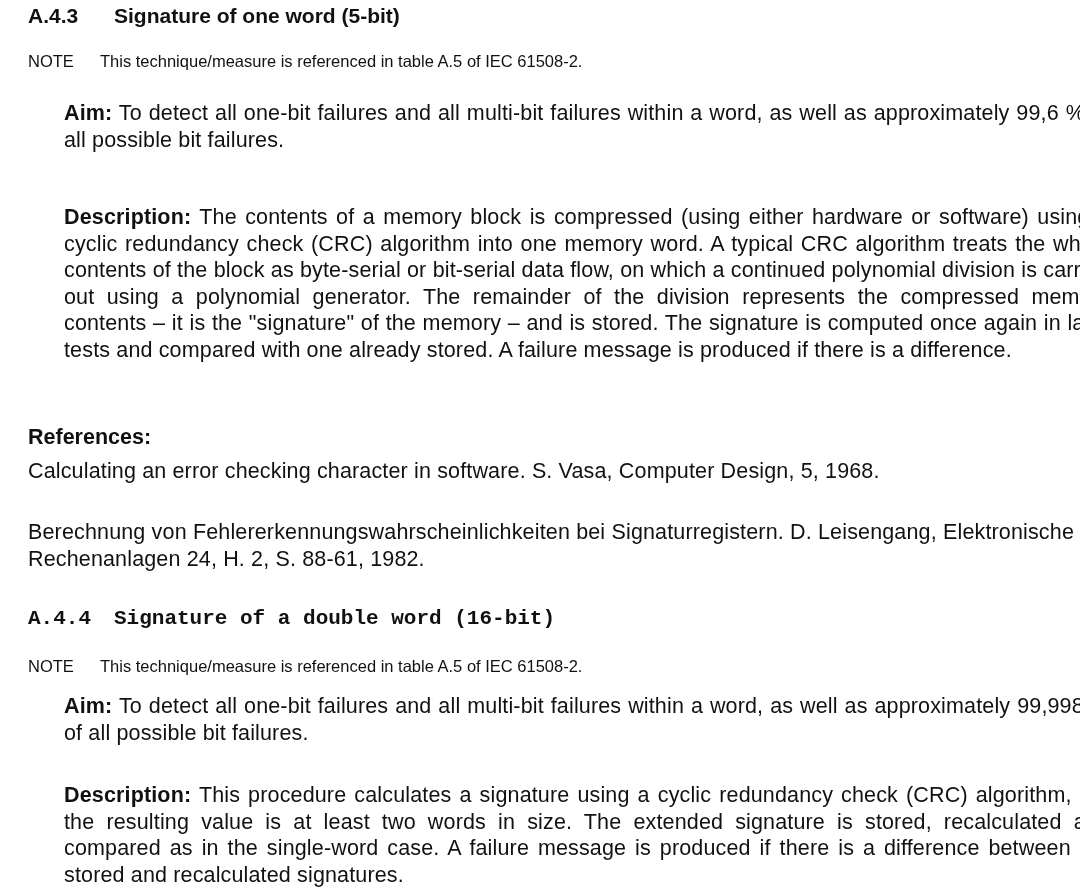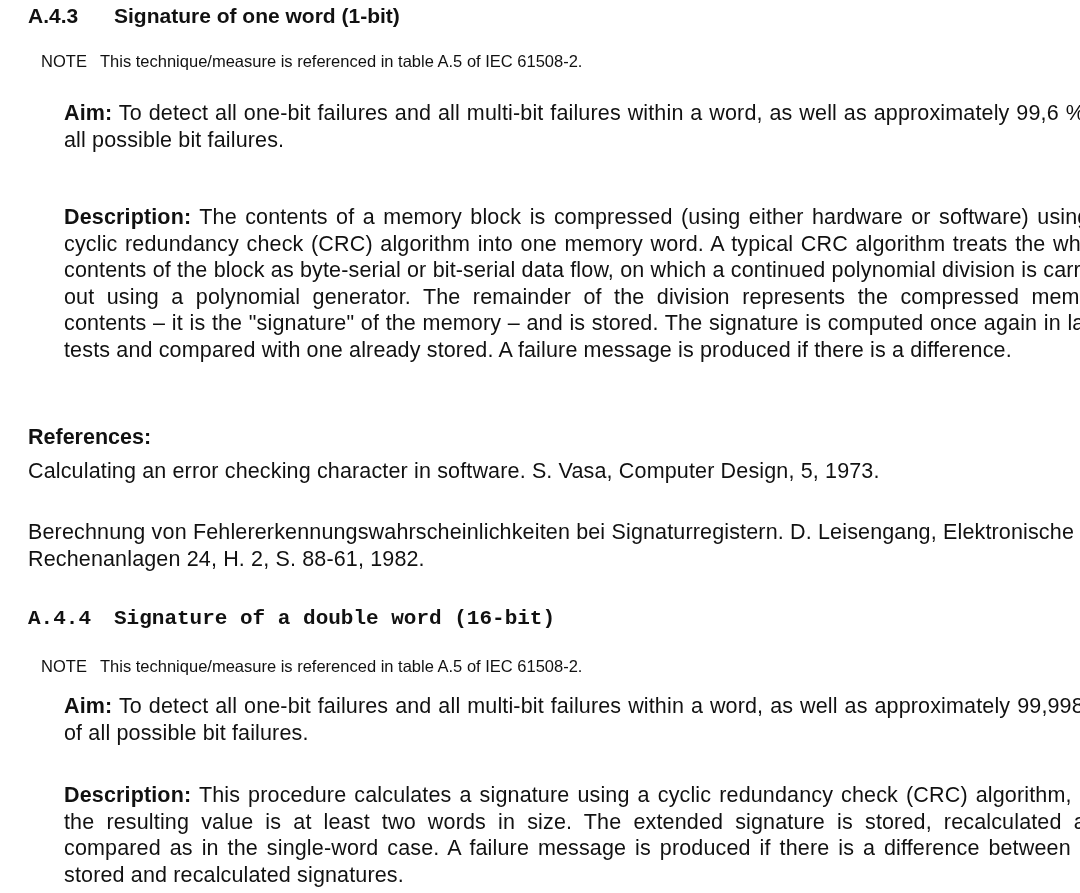--- a/index.html
+++ b/index.html
@@ -36,21 +36,20 @@
     .note {
       position: absolute;
       left: 0;
       font-size: 16.5px;
       line-height: 20px;
       white-space: nowrap;
     }
     .note .tag {
       display: inline-block;
       width: 72px;
-      text-align: center;
     }
     .para {
       position: absolute;
       left: 0;
       width: 1046px;
       font-size: 21.5px;
       line-height: 26.5px;
       text-align: justify;
       letter-spacing: 0.15px;
       margin-left: 36px;
@@ -74,38 +73,38 @@
       text-align: justify;
       letter-spacing: 0.15px;
     }
   </style>
 </head>
 <body>
 
 <div class="page">
 
   <div class="heading" style="top:3px;">
-    <span class="num">A.4.3</span><span>Signature of one word (1-bit)</span>
+    <span class="num">A.4.3</span><span>Signature of one word (5-bit)</span>
   </div>
 
   <div class="note" style="top:51px;">
     <span class="tag">NOTE</span><span>This technique/measure is referenced in table A.5 of IEC 61508-2.</span>
   </div>
 
   <div class="para" style="top:100px;">
     <span class="label">Aim:</span><span> To detect all one-bit failures and all multi-bit failures within a word, as well as approximately 99,6 % of all possible bit failures.</span>
   </div>
 
   <div class="para" style="top:204px;">
     <span class="label">Description:</span><span> The contents of a memory block is compressed (using either hardware or software) using a cyclic redundancy check (CRC) algorithm into one memory word. A typical CRC algorithm treats the whole contents of the block as byte-serial or bit-serial data flow, on which a continued polynomial division is carried out using a polynomial generator. The remainder of the division represents the compressed memory contents – it is the "signature" of the memory – and is stored. The signature is computed once again in later tests and compared with one already stored. A failure message is produced if there is a difference.</span>
   </div>
 
   <div class="subhead" style="top:424px;">References:</div>
 
-  <div class="ref" style="top:458px;">Calculating an error checking character in software. S. Vasa, Computer Design, 5, 1973.</div>
+  <div class="ref" style="top:458px;">Calculating an error checking character in software. S. Vasa, Computer Design, 5, 1968.</div>
 
   <div class="ref" style="top:519px;">Berechnung von Fehlererkennungswahrscheinlichkeiten bei Signaturregistern. D. Leisengang, Elektronische Rechenanlagen 24, H. 2, S. 88-61, 1982.</div>
 
   <div class="heading" style="top:606px;font-family:Liberation Mono, monospace;">
     <span class="num">A.4.4</span><span>Signature of a double word (16-bit)</span>
   </div>
 
   <div class="note" style="top:656px;">
     <span class="tag">NOTE</span><span>This technique/measure is referenced in table A.5 of IEC 61508-2.</span>
   </div>

